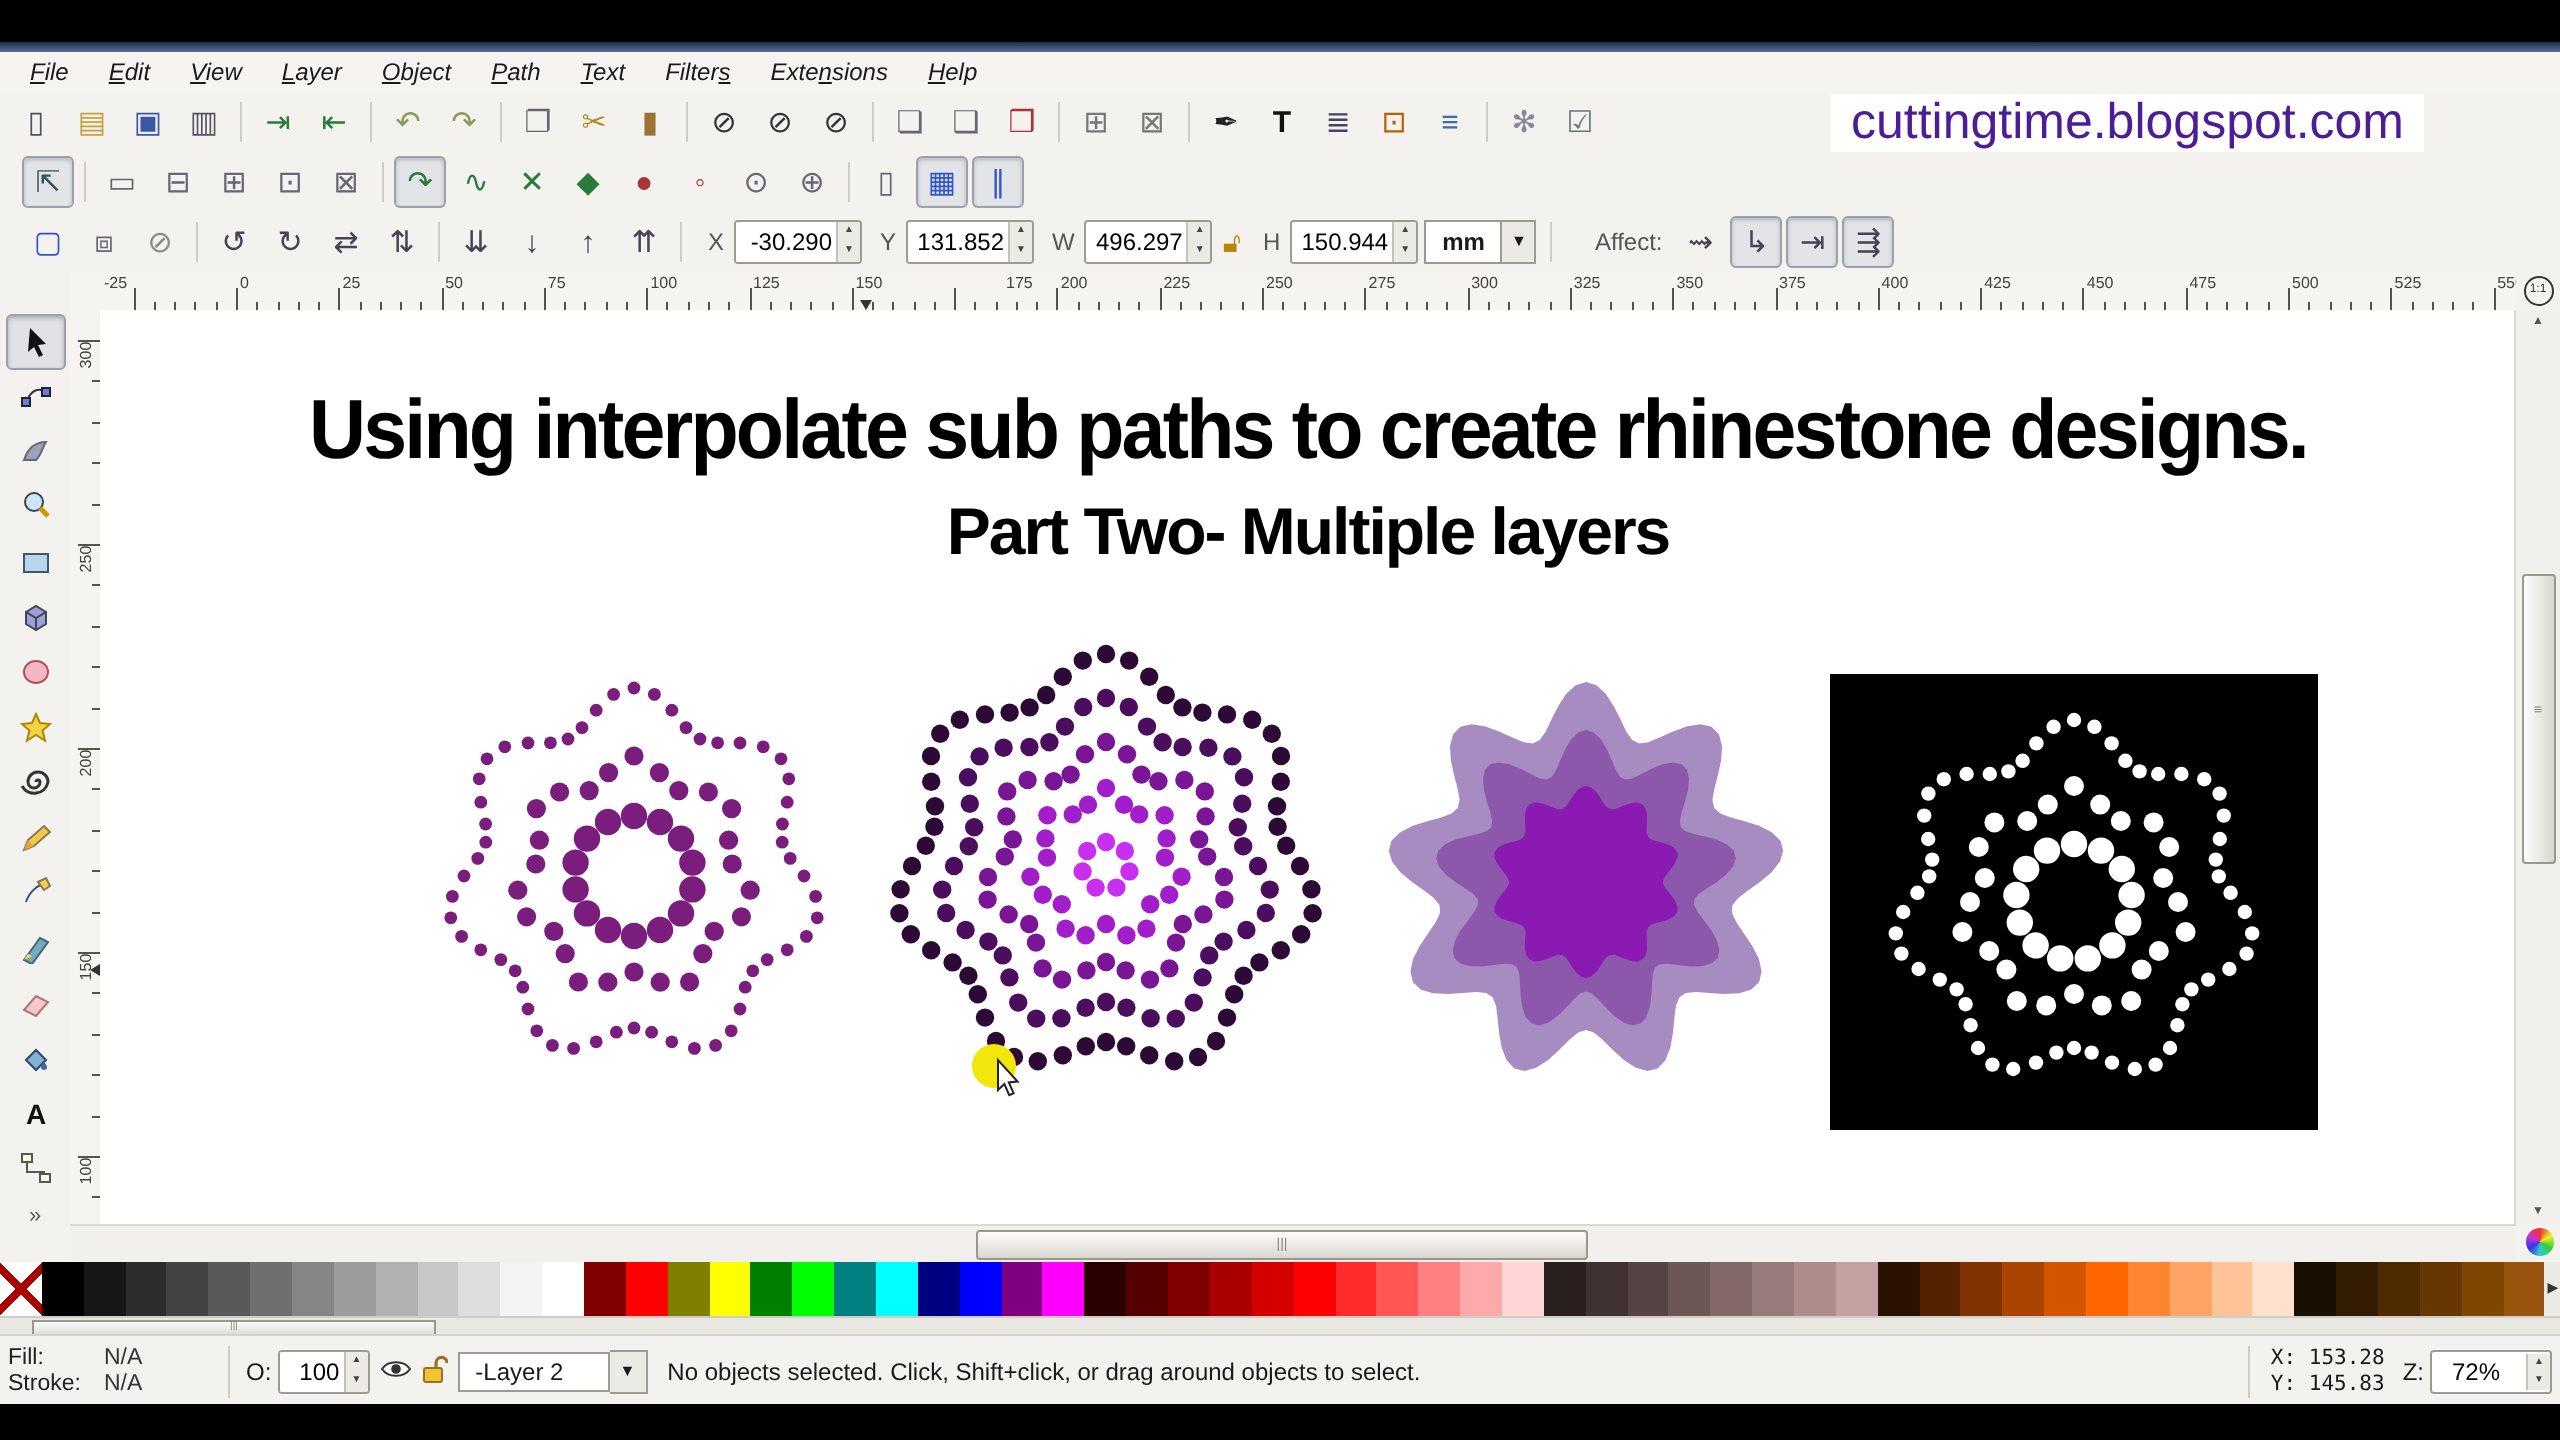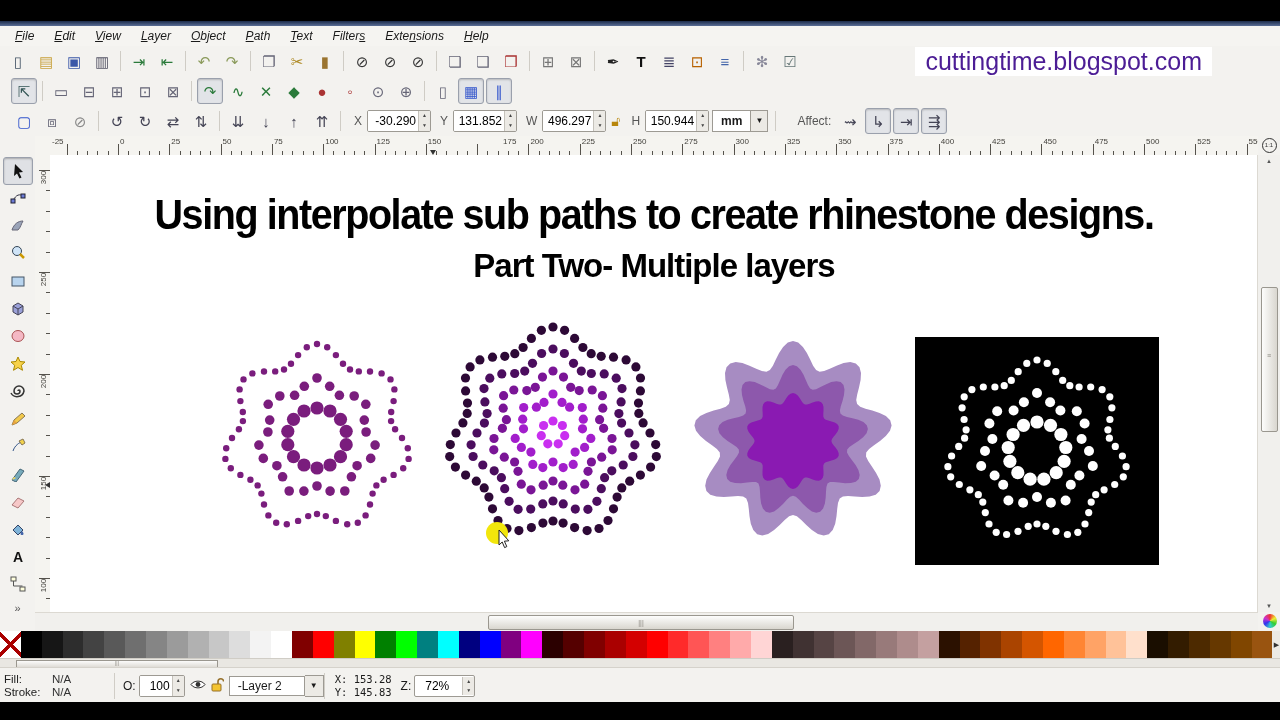--- a/index.html
+++ b/index.html
@@ -1128,20 +1128,21 @@
             <path d="M1 6.5C4 2 12 2 15 6.5 12 11 4 11 1 6.5z" fill="#fff" stroke="#333"></path>
             <circle cx="8" cy="6.5" r="2.4" fill="#333"></circle>
           </svg></span>
       <span><svg width="14" height="15">
             <rect x="2" y="7" width="9" height="7" rx="1" fill="#f4c430" stroke="#96702a"></rect>
             <path d="M8 7V4.5a2.8 2.8 0 0 1 5.6 0" fill="none" stroke="#96702a" stroke-width="1.6"></path>
           </svg></span>
     </div>
     <span class="layerbox"><span>-Layer 2</span></span>
     <span class="layer-dd">▼</span>
+    <span class="statusmsg">No objects selected. Click, Shift+click, or drag around objects to select.</span>
     <div class="coords">
       <div><span>X:</span> <span>153.28</span></div>
       <div><span>Y:</span> <span>145.83</span></div>
     </div>
     <span class="z-lbl" style="margin:0 3px;">Z:</span>
     <span class="spinbox zbox">
         <input value="72%" style="">
         <span class="arrows">
           <span>▲</span>
           <span>▼</span>

